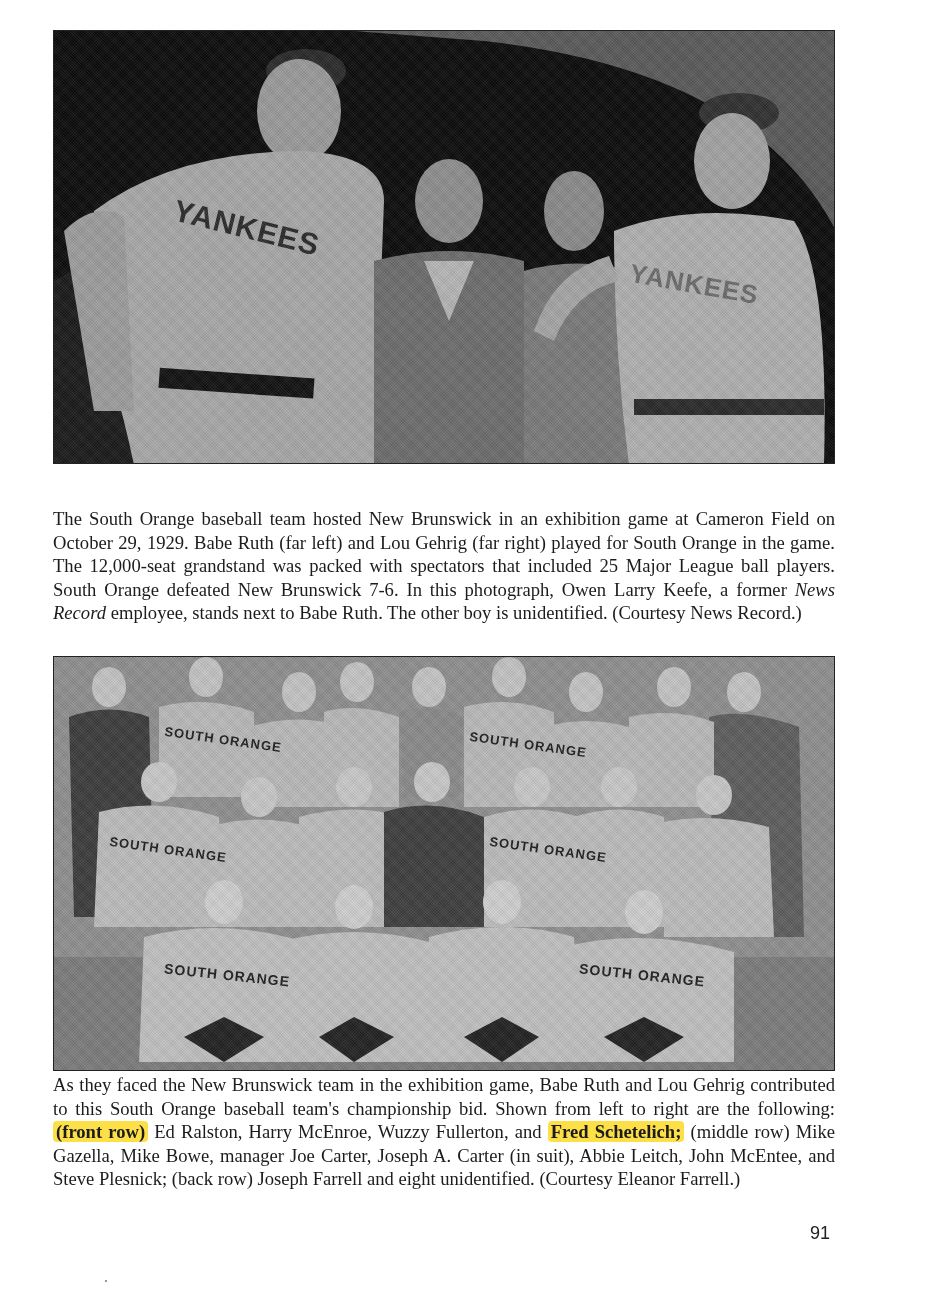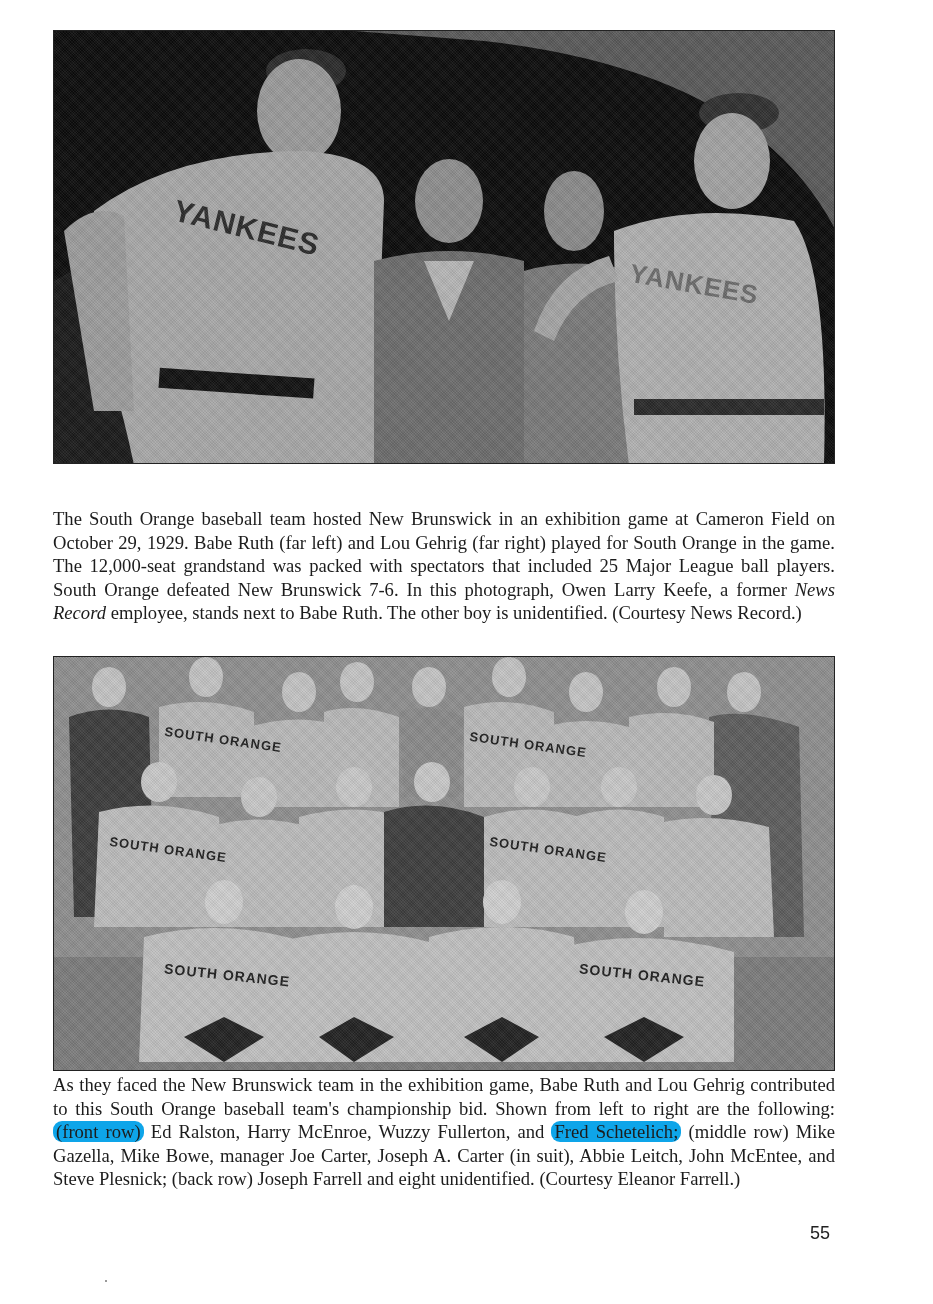--- a/index.html
+++ b/index.html
@@ -6,21 +6,21 @@
     body { width:933px; height:1304px; position:relative; overflow:hidden; font-family:"Liberation Serif", "DejaVu Serif", serif; color:#1a1a1a; }
     .photo { position:absolute; border:1px solid #222; overflow:hidden; box-sizing:border-box; }
     #photo1 { left:53px; top:30px; width:782px; height:434px; background:#0b0b0b; }
     #photo2 { left:53px; top:656px; width:782px; height:415px; background:#8d8d8d; }
     .noise { position:absolute; inset:0; background-image:
       repeating-linear-gradient(45deg, rgba(255,255,255,0.05) 0 1px, rgba(0,0,0,0.05) 1px 2px),
       repeating-linear-gradient(-45deg, rgba(255,255,255,0.04) 0 1px, rgba(0,0,0,0.04) 1px 2px); pointer-events:none; }
     .caption { position:absolute; left:53px; width:782px; font-size:18.6px; line-height:23.6px; text-align:justify; text-align-last:left; color:#1c1c1c; }
     #caption1 { top:465px;margin-top:42px; }
     #caption2 { top:1073px; }
-    .hl { background:#0ea5e9; border-radius:9px; padding:0 3px; box-decoration-break:clone; -webkit-box-decoration-break:clone; }
+    .hl { background:#fde047; border-radius:4px; padding:0 3px; box-decoration-break:clone;font-weight:bold; -webkit-box-decoration-break:clone; }
     .it { font-style:italic; }
     #page-number { position:absolute; left:810px; top:1223px; font-size:18px; font-family:"Liberation Sans", "DejaVu Sans", sans-serif; color:#222; }
     #speck { position:absolute; left:105px; top:1280px; width:2px; height:2px; background:#999; }
     .jersey-text { position:absolute; font-family:"Liberation Sans", sans-serif; font-weight:bold; color:#1e1e1e; letter-spacing:1px; }
   </style>
 </head>
 <body>
 
 <div id="photo1" class="photo">
   <svg width="782" height="434" viewBox="0 0 782 434" style="position:absolute;left:0;top:0;">
@@ -129,14 +129,14 @@
   <div class="jersey-text" style="left:435px;top:185px;font-size:13px;transform:rotate(8deg);">SOUTH ORANGE</div>
   <div class="jersey-text" style="left:110px;top:310px;font-size:14px;transform:rotate(6deg);">SOUTH ORANGE</div>
   <div class="jersey-text" style="left:525px;top:310px;font-size:14px;transform:rotate(6deg);">SOUTH ORANGE</div>
   <div class="noise"></div>
 </div>
 
 <div id="caption2" class="caption">
   <span>As they faced the New Brunswick team in the exhibition game, Babe Ruth and Lou Gehrig contributed to this South Orange baseball team's championship bid. Shown from left to right are the following: </span><span class="hl">(front row)</span><span> Ed Ralston, Harry McEnroe, Wuzzy Fullerton, and </span><span class="hl">Fred Schetelich;</span><span> (middle row) Mike Gazella, Mike Bowe, manager Joe Carter, Joseph A. Carter (in suit), Abbie Leitch, John McEntee, and Steve Plesnick; (back row) Joseph Farrell and eight unidentified. (Courtesy Eleanor Farrell.)</span>
 </div>
 
-<div id="page-number">55</div>
+<div id="page-number">91</div>
 <div id="speck"></div>
 
 </body></html>

